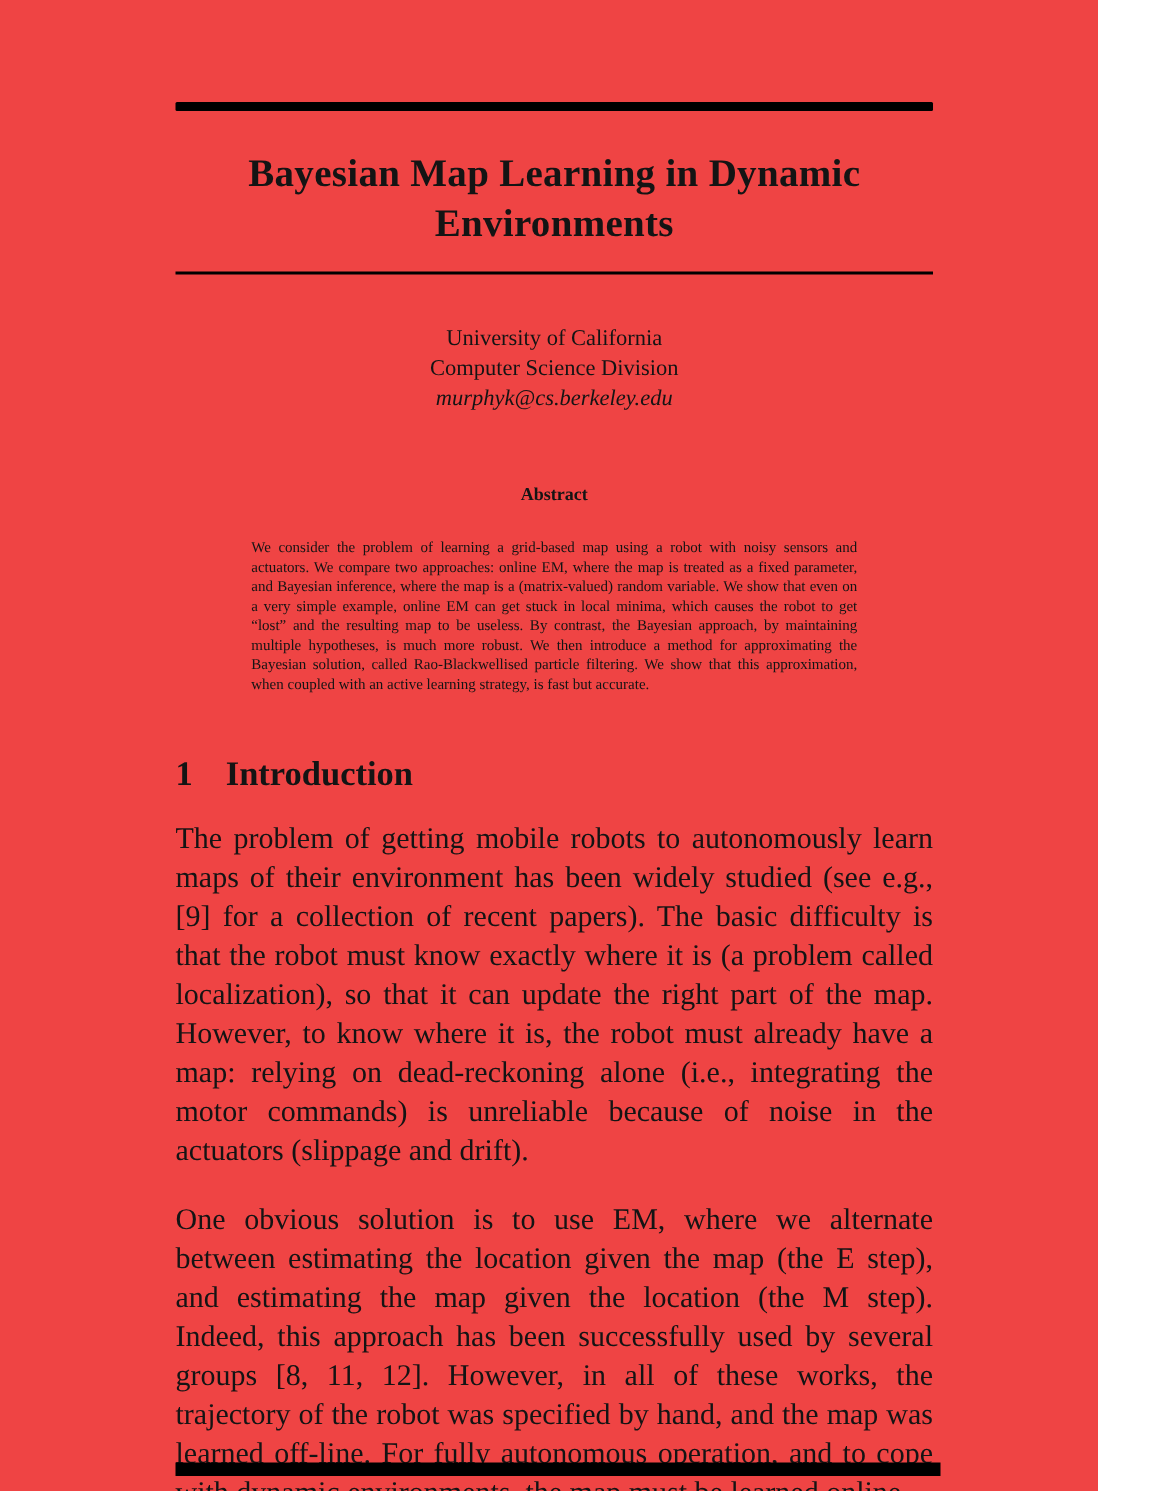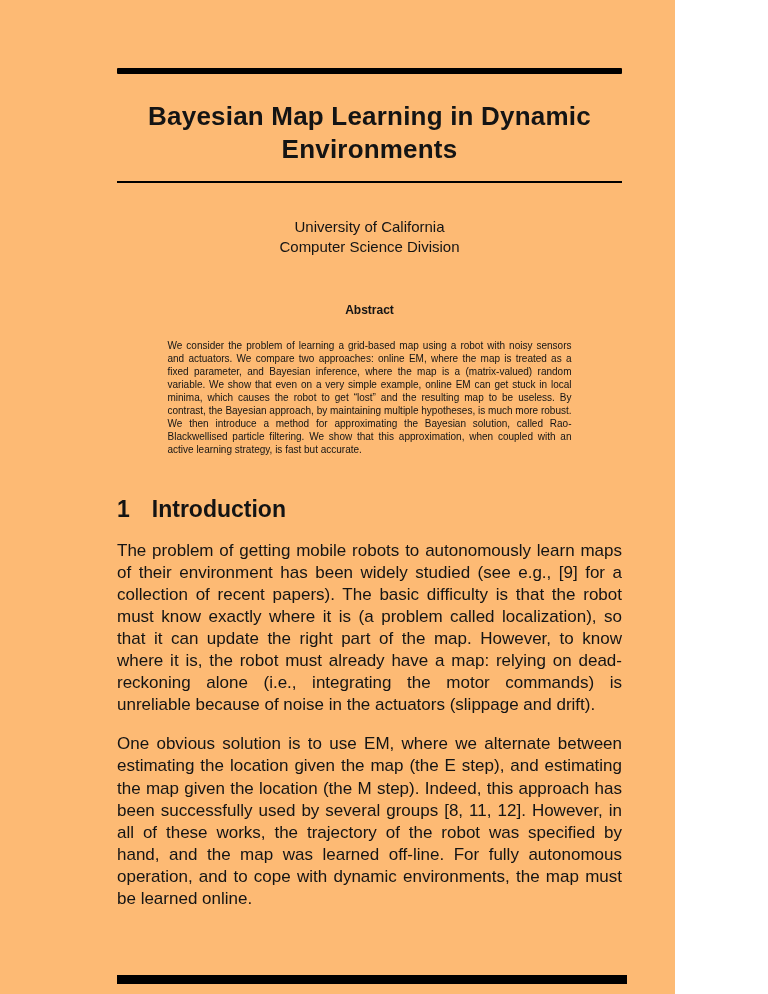--- a/index.html
+++ b/index.html
@@ -2,24 +2,24 @@
 <html><head>
 <meta charset="utf-8">
 <style>
   html, body {
     margin: 0;
     padding: 0;
     background: #ffffff;
   }
   .page {
     position: relative;
-    width: 675px;
+    width: 732px;
     height: 994px;
-    background: #fdba74;
-    font-family: Liberation Sans, sans-serif;
+    background: #ef4444;
+    font-family: Liberation Serif, serif;
     color: #141414;
     overflow: hidden;
   }
   .content {
     width: 505px;
     margin-left: 117px;
   }
   .top-rule {
     margin-top: 68px;
     height: 6px;
@@ -69,21 +69,21 @@
     margin-top: 40px;
     font-size: 23px;
     font-weight: bold;
   }
   .section-number {
     display: inline-block;
     margin-right: 22px;
   }
   .body-paragraph {
     margin-top: 17px;
-    font-size: 17px;
+    font-size: 20px;
     line-height: 1.3;
     text-align: justify;
   }
   .footer-rule {
     position: absolute;
     left: 117px;
     bottom: 10px;
     width: 510px;
     height: 9px;
     background: #000;
@@ -97,20 +97,21 @@
 
     <div class="top-rule"></div>
 
     <h1 class="paper-title">Bayesian Map Learning in Dynamic Environments</h1>
 
     <div class="title-rule"></div>
 
     <div class="author-block">
       <div>University of California</div>
       <div>Computer Science Division</div>
+      <div class="author-email">murphyk@cs.berkeley.edu</div>
     </div>
 
     <div class="abstract-heading">Abstract</div>
 
     <p class="abstract-text">We consider the problem of learning a grid-based map using a robot with noisy sensors and actuators. We compare two approaches: online EM, where the map is treated as a fixed parameter, and Bayesian inference, where the map is a (matrix-valued) random variable. We show that even on a very simple example, online EM can get stuck in local minima, which causes the robot to get “lost” and the resulting map to be useless. By contrast, the Bayesian approach, by maintaining multiple hypotheses, is much more robust. We then introduce a method for approximating the Bayesian solution, called Rao-Blackwellised particle filtering. We show that this approximation, when coupled with an active learning strategy, is fast but accurate.</p>
 
     <div class="section-heading">
       <span class="section-number">1</span><span>Introduction</span>
     </div>
 

